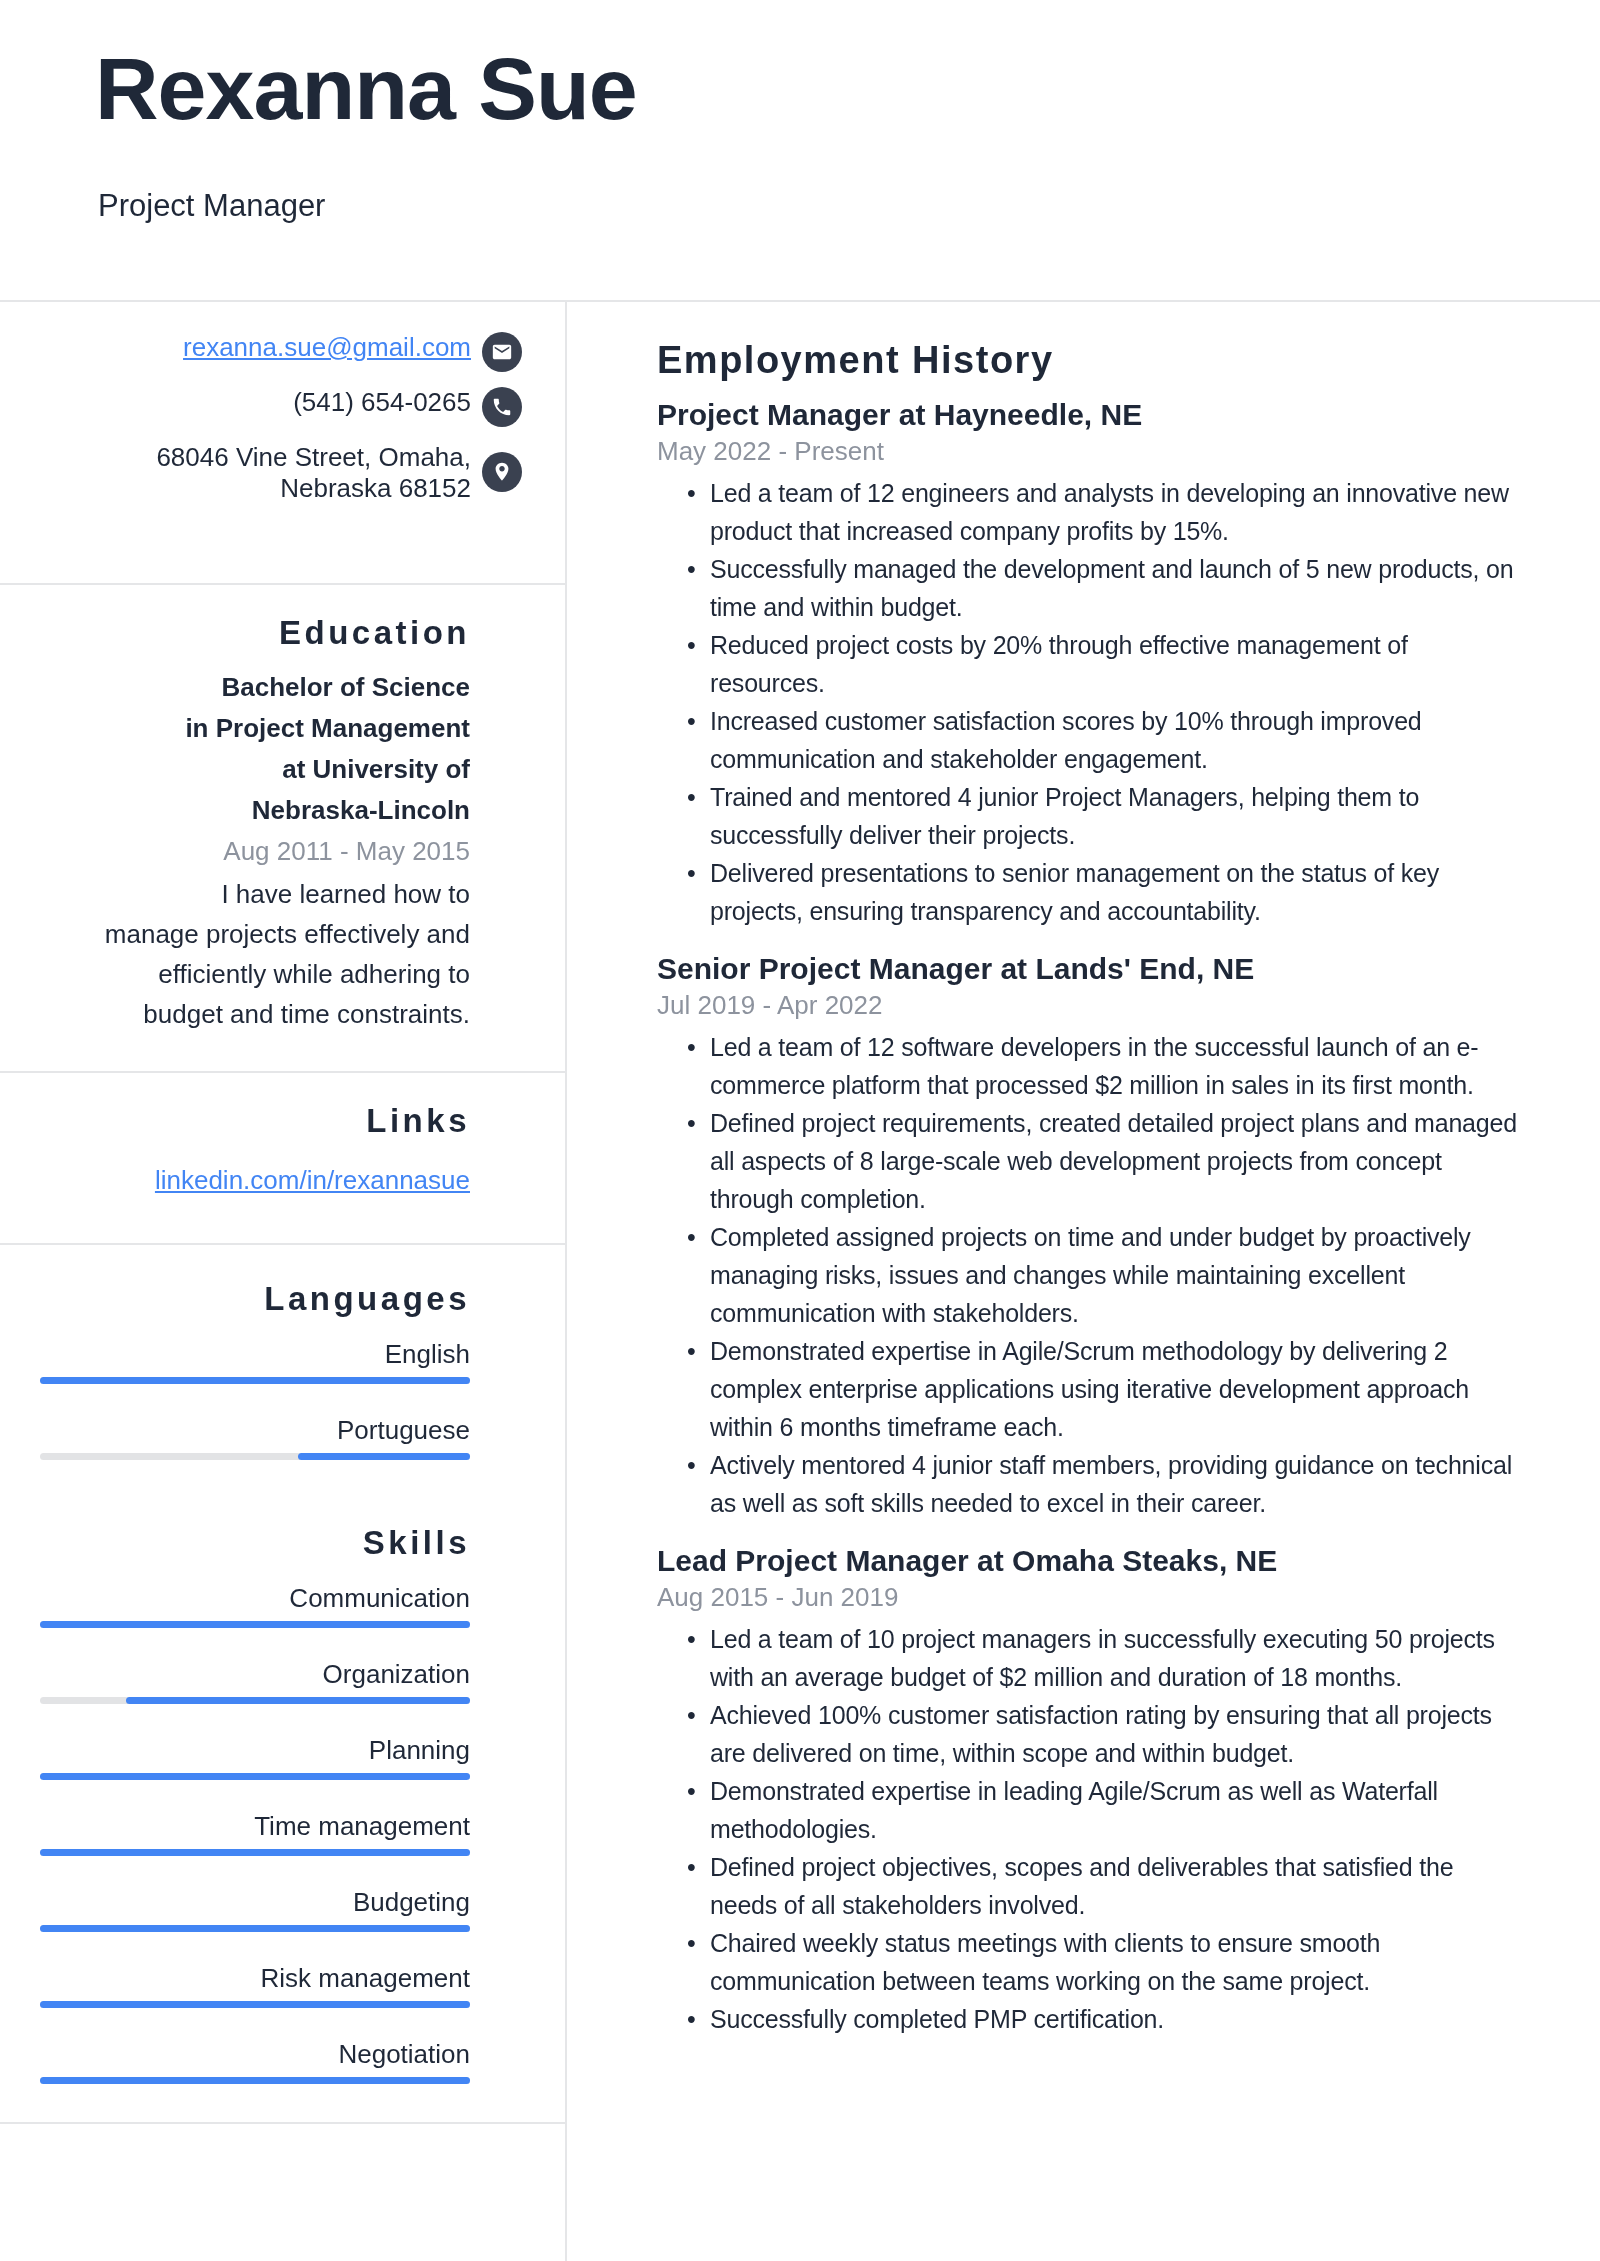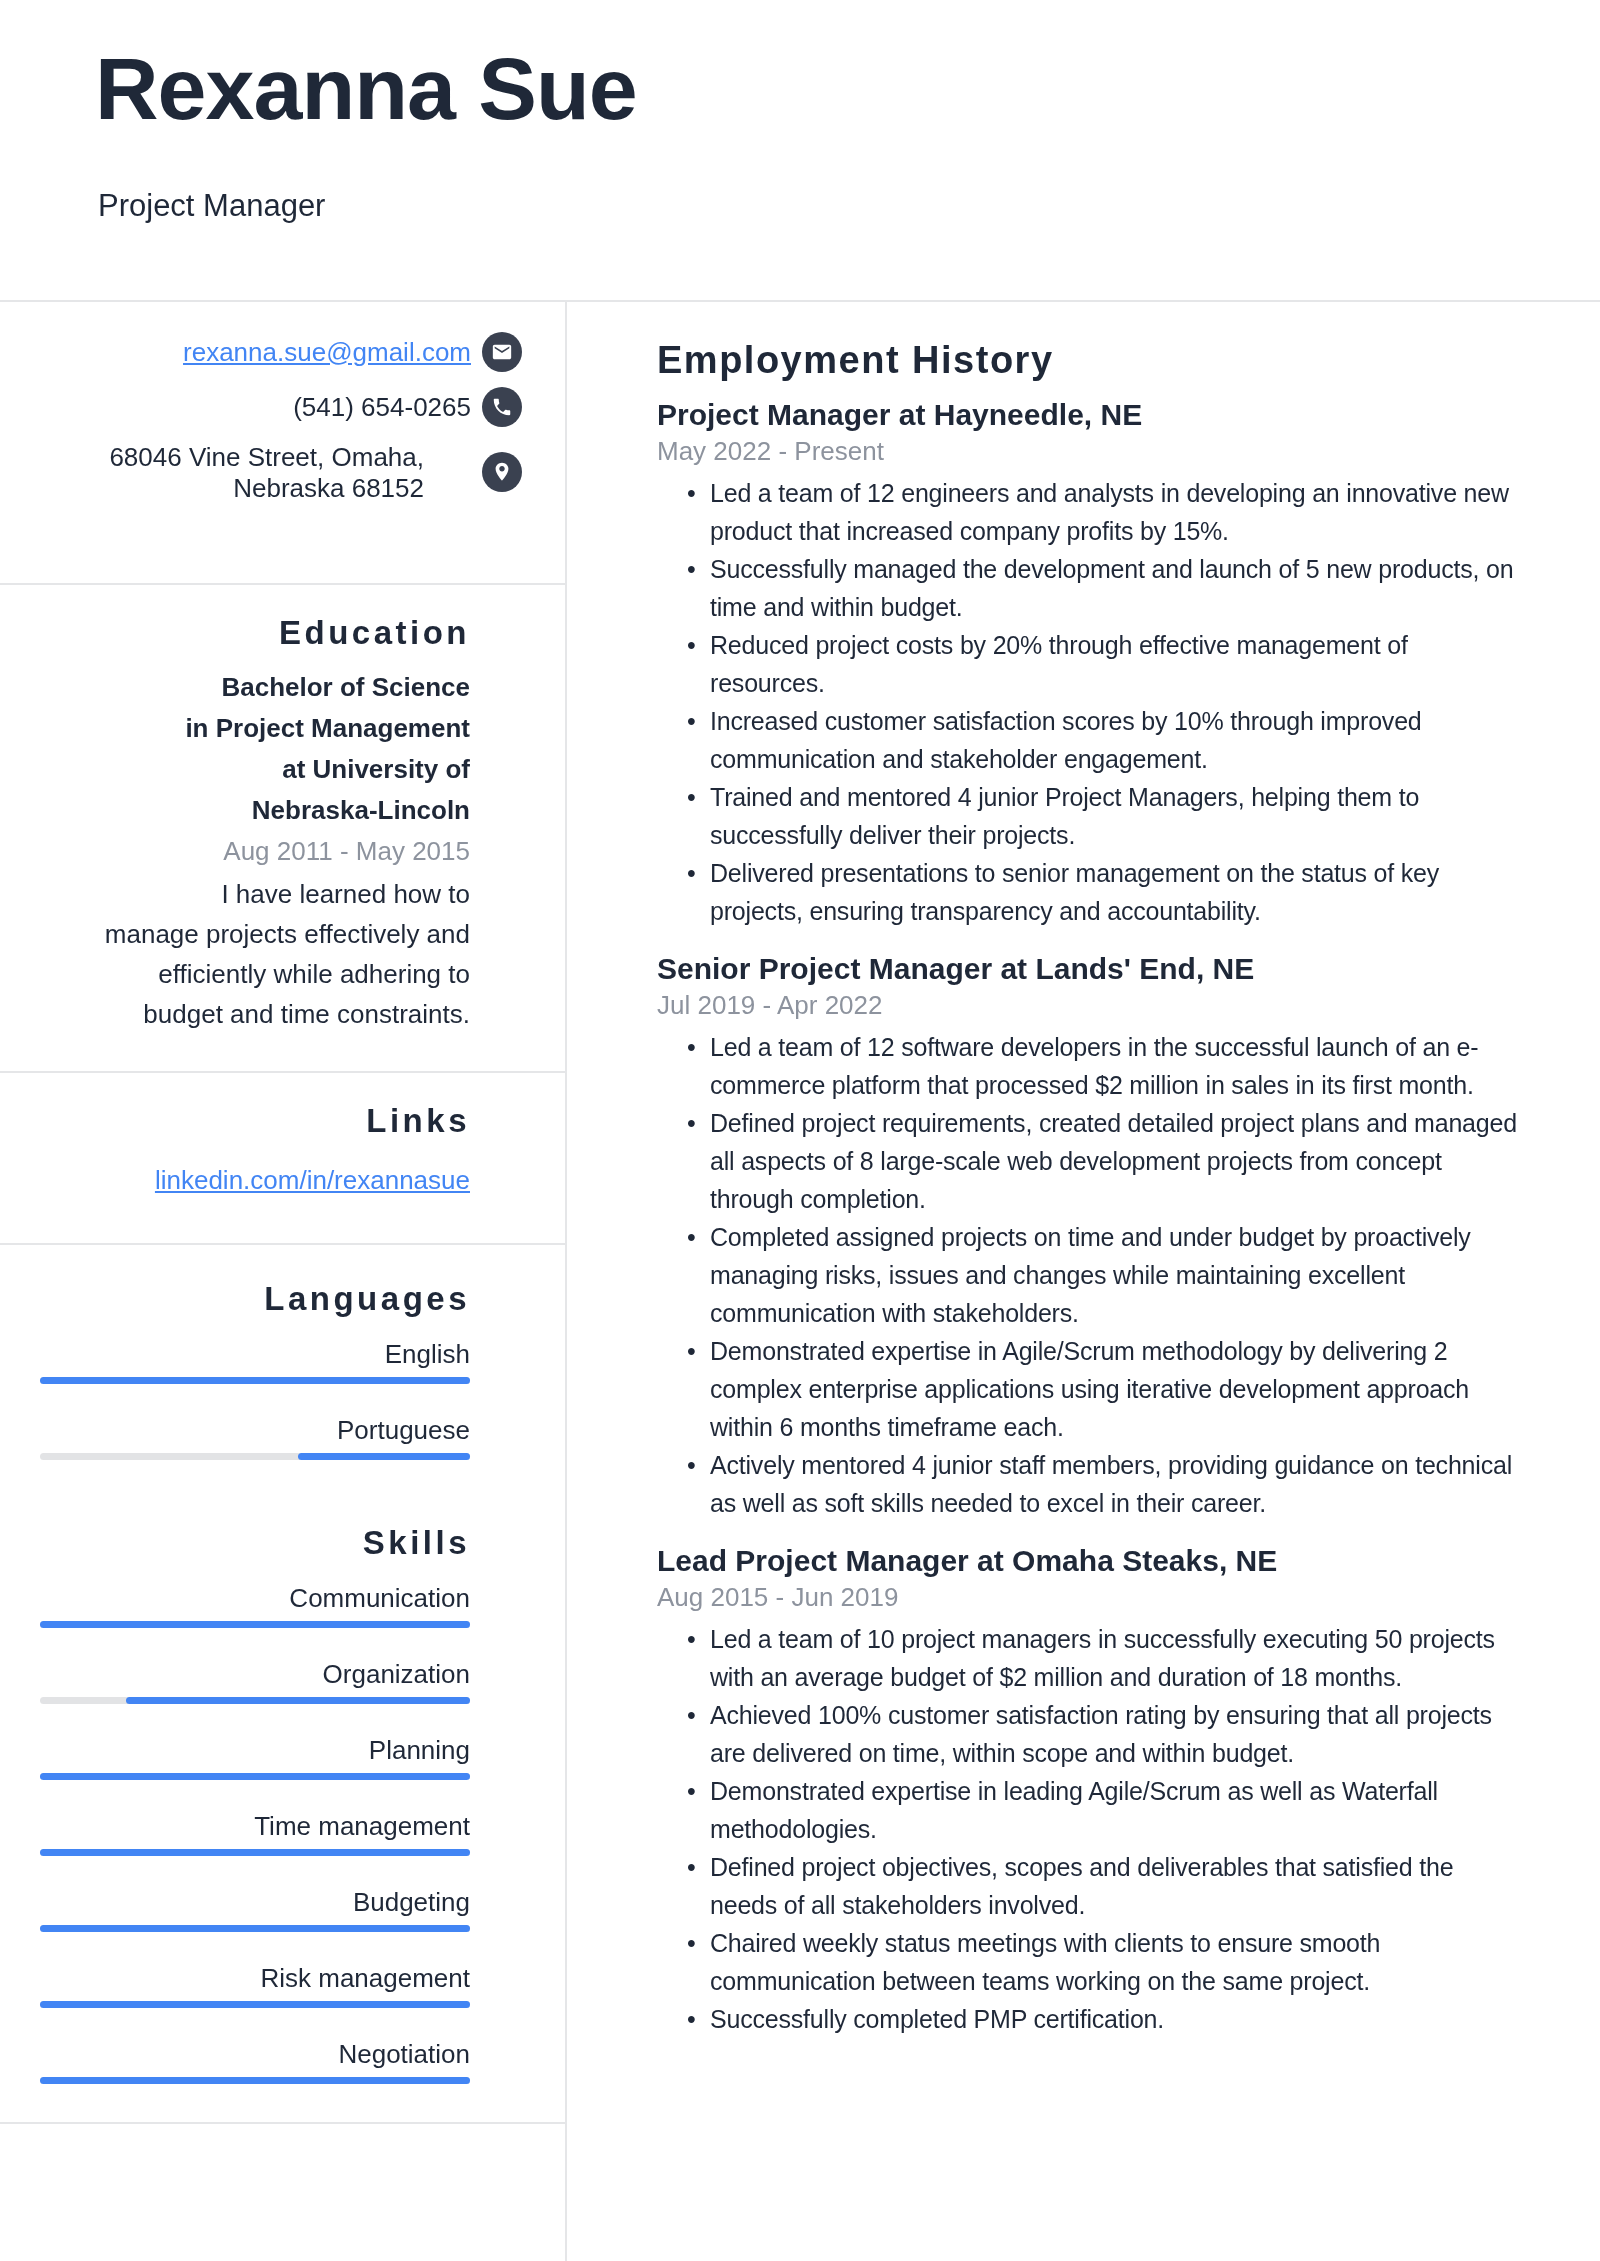--- a/index.html
+++ b/index.html
@@ -16,22 +16,22 @@
   
   .sidebar { position:absolute; left:0; top:302px; width:565px; }
   .side-sec { width:565px; padding:0 95px 0 40px; border-bottom:2px solid #e5e6e8; }
   .side-sec.last { border-bottom:none; }
   .sec-contact { height:283px; padding-top:30px; padding-right:43px; }
   .sec-education { height:488px; padding-top:28px; }
   .sec-links { height:172px; padding-top:28px; }
   .sec-skills { height:633px; padding-top:32px; }
   .sec-languages { padding-top:34px; }
 
-  .contact-row { display:flex; align-items:center; justify-content:flex-end; margin-bottom:15px; }
-  .contact-row.addr { align-items:flex-start;gap:47px; }
+  .contact-row { display:flex; align-items:flex-start; justify-content:flex-end; margin-bottom:15px; }
+  .contact-row.addr { align-items:flex-start; }
   .contact-text { text-align:right; font-size:26px; line-height:31px; color:#1f2838; white-space:pre-line; }
   a.link { color:#4285f4; text-decoration:underline; }
   .icon-circle { flex:0 0 40px; width:40px; height:40px; border-radius:50%; background:#3a4150; margin-left:11px;
                  display:flex; align-items:center; justify-content:center; }
   .icon-circle svg { width:22px; height:22px; fill:#ffffff; }
   .addr .icon-circle { margin-top:10px; }
 
   .side-heading { text-align:right; font-size:33px; font-weight:700; letter-spacing:3.5px; color:#1f2838; line-height:40px; }
   .edu-degree { margin-top:14px; text-align:right; font-size:26px; font-weight:700; line-height:41px; white-space:pre-line; }
   .edu-dates { margin-top:5px; text-align:right; font-size:26px; color:#8d939e; line-height:30px; }

